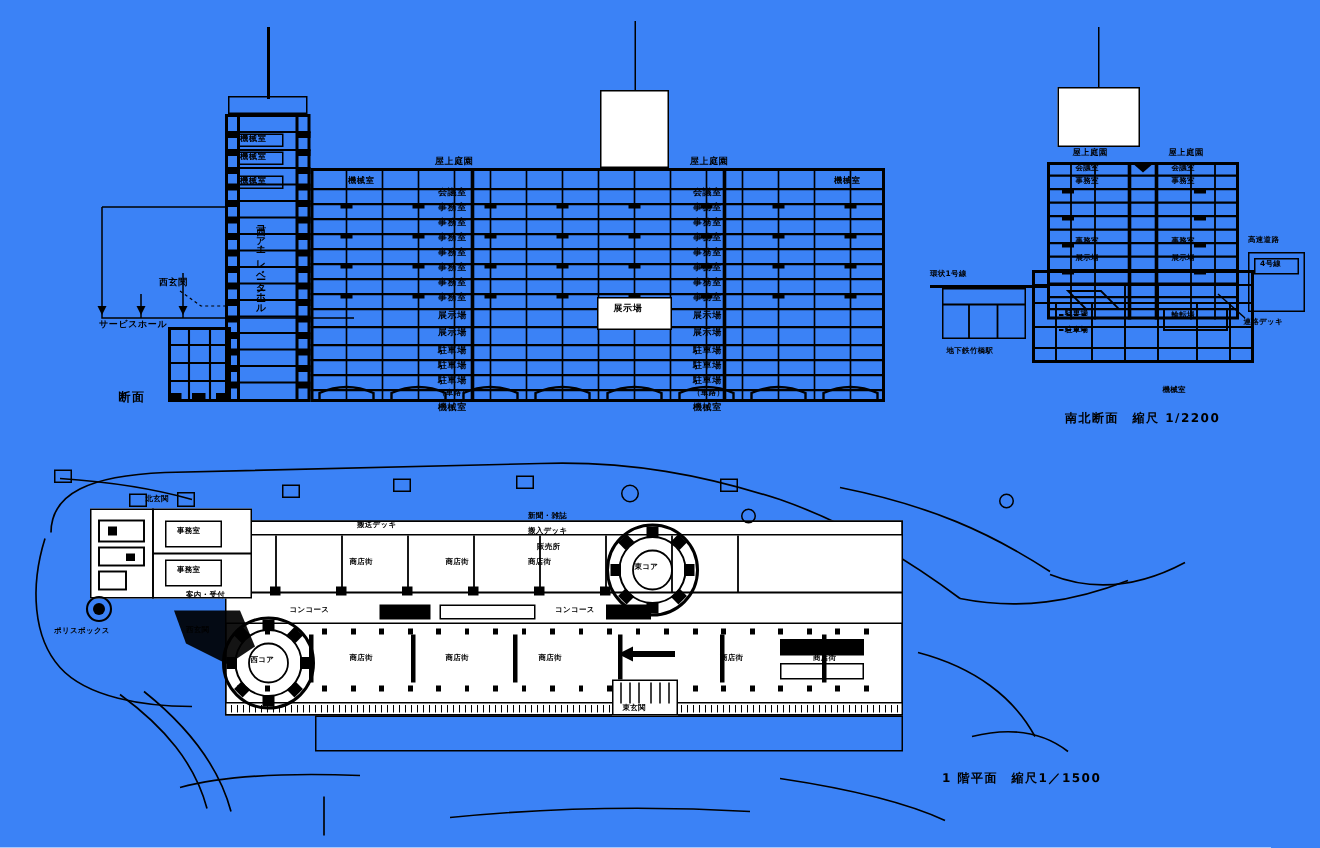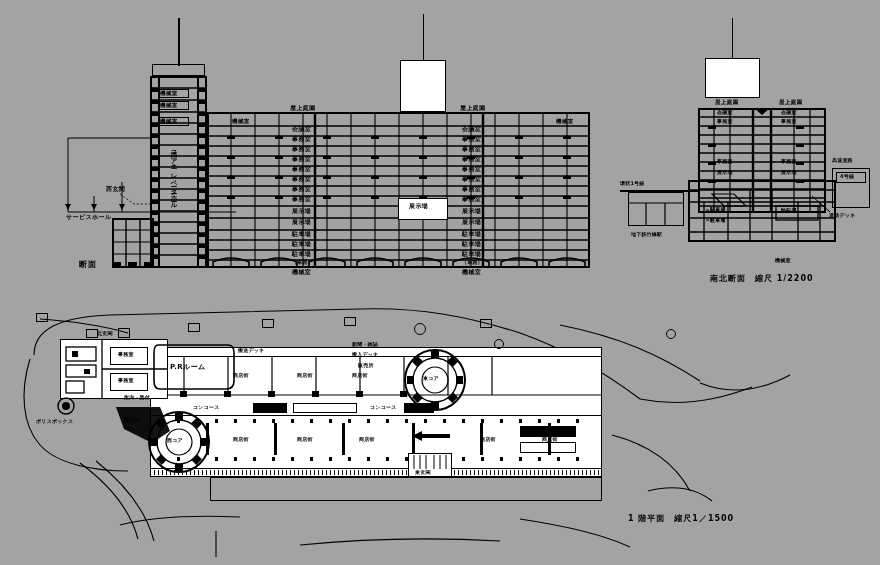--- a/index.html
+++ b/index.html
@@ -1,18 +1,18 @@
 <!DOCTYPE html>
 <html><head>
 <meta charset="utf-8">
 <style>
   html,body{margin:0;padding:0;background:#fff;}
   body{width:880px;height:565px;position:relative;overflow:hidden;
        font-family:"DejaVu Sans","Liberation Sans",sans-serif;color:#000;}
-  .sheet{position:absolute;inset:0;background:#a3a3a3;text-decoration:underline;}
+  .sheet{position:absolute;inset:0;background:#3b82f6;text-decoration:underline;}
 
   
   .abs{position:absolute;}
   .ln{position:absolute;background:#000;}
   .hl{height:1px;}
   .vl{width:1px;}
   .lbl{position:absolute;font-size:6px;line-height:6px;white-space:nowrap;
        letter-spacing:.4px;font-weight:bold;color:#000;}
   .lbl.sm{font-size:5px;line-height:5px;letter-spacing:.2px;}
   .lbl.cap{font-size:8px;line-height:9px;letter-spacing:1px;}
@@ -530,26 +530,20 @@
       <g fill="#000">
         <rect x="12" y="12" width="6" height="6"></rect>
         <rect x="24" y="30" width="6" height="5"></rect>
       </g>
     </svg>
     <div class="box" style="left:110px;top:52px;width:38px;height:18px;border-width:1.4px;background:#fff;"></div>
     <span class="lbl sm" style="left:118px;top:57px;">事務室</span>
     <div class="box" style="left:110px;top:78px;width:38px;height:18px;border-width:1.4px;background:#fff;"></div>
     <span class="lbl sm" style="left:118px;top:83px;">事務室</span>
 
-    <div class="abs" style="left:152px;top:48px;width:82px;height:48px;">
-      <svg width="82" height="48">
-        <path class="st" stroke-width="1.6" d="M6,2 L76,2 Q82,2 82,10 L82,38 Q82,46 74,46 L8,46 Q2,46 2,38 L2,10 Q2,2 6,2 Z"></path>
-      </svg>
-      <span class="lbl" style="left:18px;top:21px;font-size:7px;">P.Rルーム</span>
-    </div>
 
     <span class="lbl sm" style="left:97px;top:36px;">北玄関</span>
     <div class="box" style="left:118px;top:33px;width:12px;height:10px;border-width:1.3px;"></div>
 
     <span class="lbl sm" style="left:124px;top:100px;">案内・受付</span>
 
     <span class="lbl sm" style="left:124px;top:123px;">西玄関</span>
     <svg class="abs" style="left:106px;top:108px;" width="70" height="46">
       <path d="M10,4 L54,4 L64,28 L46,40 L18,26 Z" fill="#000" opacity=".92"></path>
     </svg>

